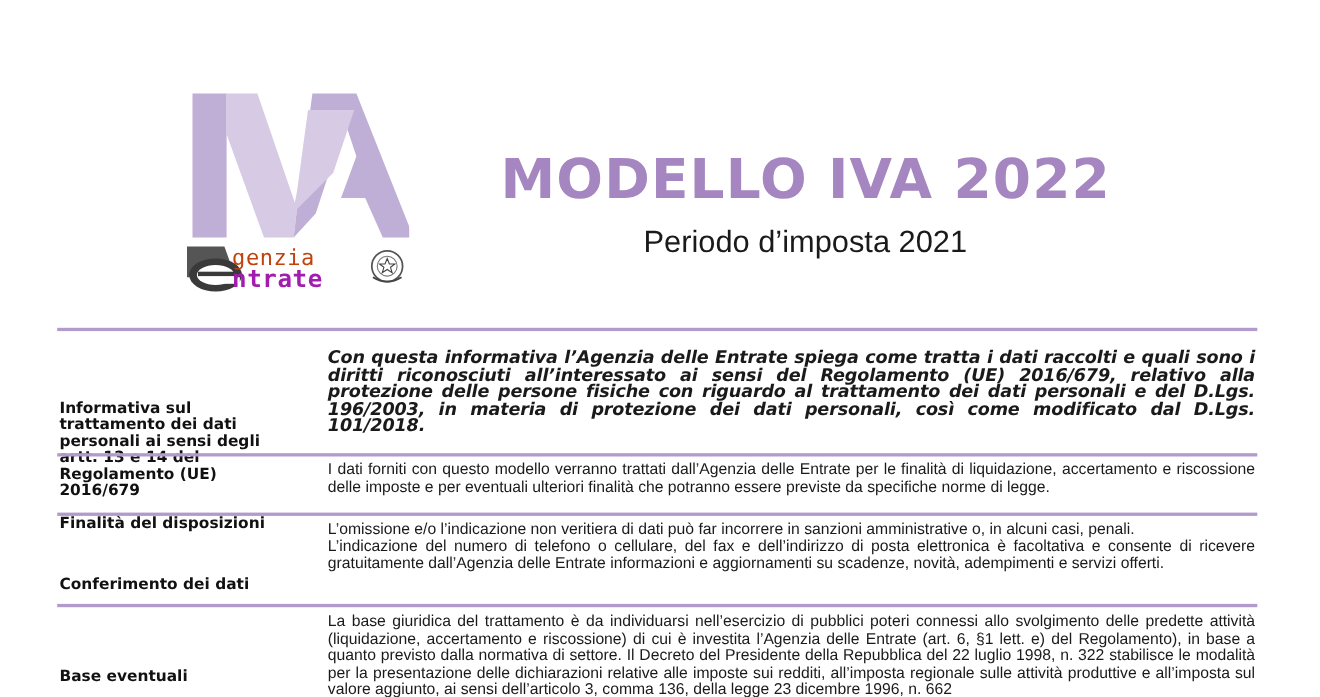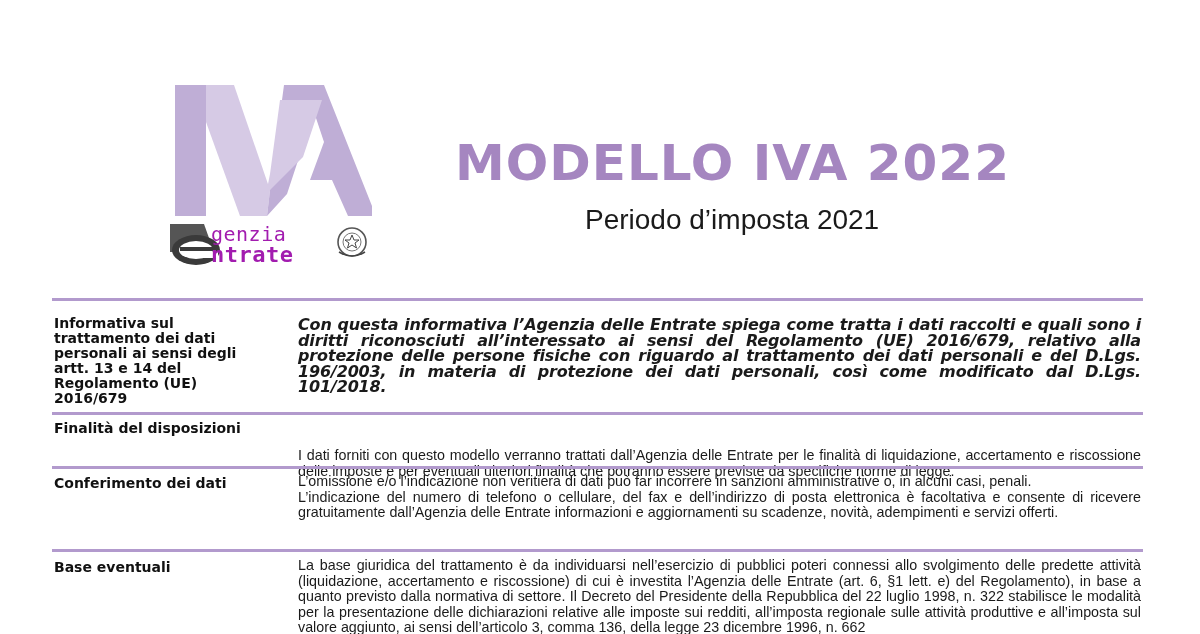--- a/index.html
+++ b/index.html
@@ -26,21 +26,21 @@
     }
     .logo svg { position: absolute; left: 0; top: 0; }
 
     .agenzia-word {
       position: absolute;
       left: 211px;
       top: 224px;
       font-family: "DejaVu Sans Mono", "Liberation Mono", monospace;
       font-size: 20px;
       letter-spacing: 0.5px;
-      color: #a21caf;
+      color: #c2410c;
       line-height: 1;
     }
     .entrate-word {
       position: absolute;
       left: 211px;
       top: 244px;
       font-family: "DejaVu Sans Mono", "Liberation Mono", monospace;
       font-weight: bold;
       font-size: 22px;
       letter-spacing: 0.5px;
@@ -83,20 +83,21 @@
     }
     .row-label {
       position: absolute;
       left: 54px;
       width: 210px;
       font-family: "DejaVu Sans", "Liberation Sans", sans-serif;
       font-weight: bold;
       font-size: 14px;
       line-height: 15px;
       color: #111;
+      margin-top: 48px;
     }
     .row-body {
       position: absolute;
       left: 298px;
       width: 843px;
       font-family: "Liberation Sans", sans-serif;
       font-size: 14.3px;
       line-height: 15.5px;
       color: #1a1a1a;
       text-align: justify;
@@ -148,21 +149,21 @@
 <div class="rule" style="top:298px;"></div>
 
 <div class="row-label" style="top:316px;">Informativa sul trattamento dei dati personali ai sensi degli artt. 13 e 14 del Regolamento (UE) 2016/679</div>
 <div class="row-body italic" style="top:317px;">
   <p>Con questa informativa l’Agenzia delle Entrate spiega come tratta i dati raccolti e quali sono i diritti riconosciuti all’interessato ai sensi del Regolamento (UE) 2016/679, relativo alla protezione delle persone fisiche con riguardo al trattamento dei dati personali e del D.Lgs. 196/2003, in materia di protezione dei dati personali, così come modificato dal D.Lgs. 101/2018.</p>
 </div>
 
 <div class="rule" style="top:412px;"></div>
 
 <div class="row-label" style="top:421px;">Finalità del disposizioni</div>
-<div class="row-body" style="top:420px;margin-top:28px;">
+<div class="row-body" style="top:420px;">
   <p>I dati forniti con questo modello verranno trattati dall’Agenzia delle Entrate per le finalità di liquidazione, accertamento e riscossione delle imposte e per eventuali ulteriori finalità che potranno essere previste da specifiche norme di legge.</p>
 </div>
 
 <div class="rule" style="top:466px;"></div>
 
 <div class="row-label" style="top:476px;width:240px;">Conferimento dei dati</div>
 <div class="row-body" style="top:474px;">
   <p style="text-align:left;">L’omissione e/o l’indicazione non veritiera di dati può far incorrere in sanzioni amministrative o, in alcuni casi, penali.</p>
   <p>L’indicazione del numero di telefono o cellulare, del fax e dell’indirizzo di posta elettronica è facoltativa e consente di ricevere gratuitamente dall’Agenzia delle Entrate informazioni e aggiornamenti su scadenze, novità, adempimenti e servizi offerti.</p>
 </div>

